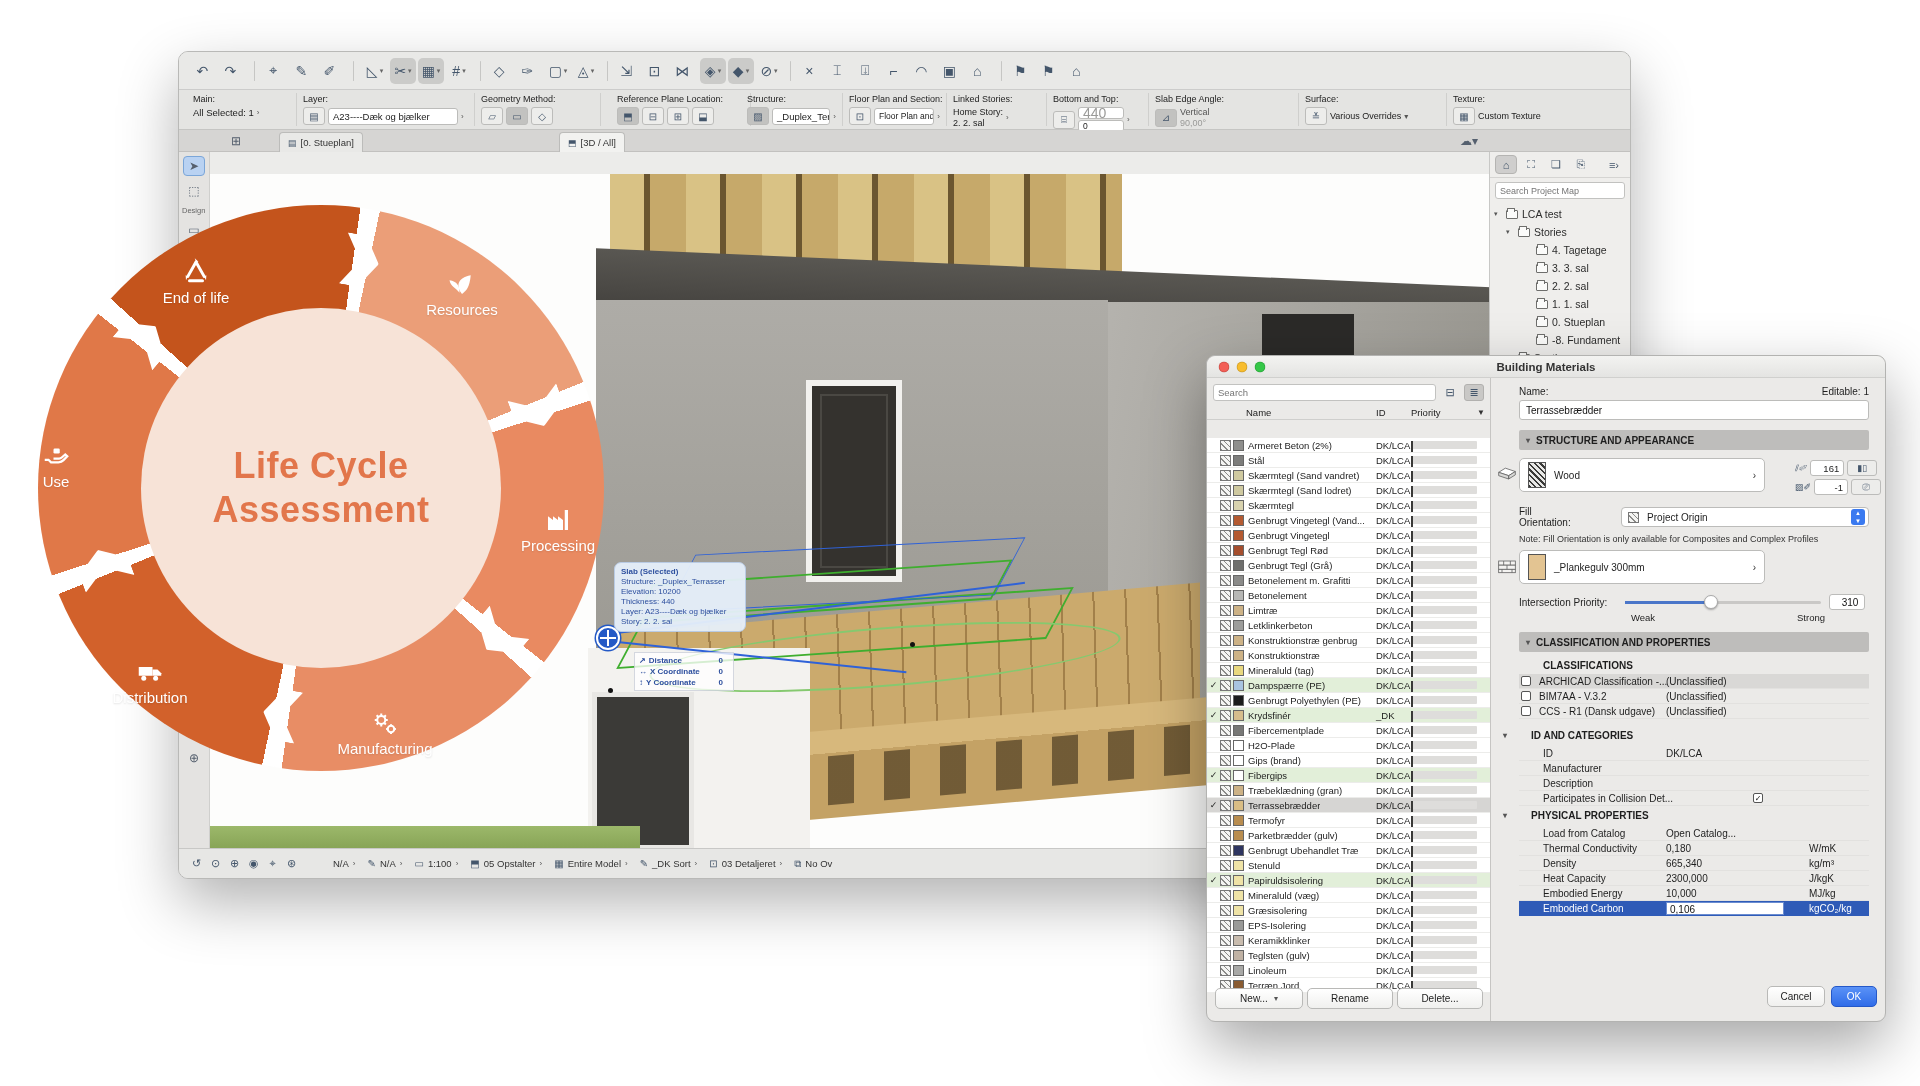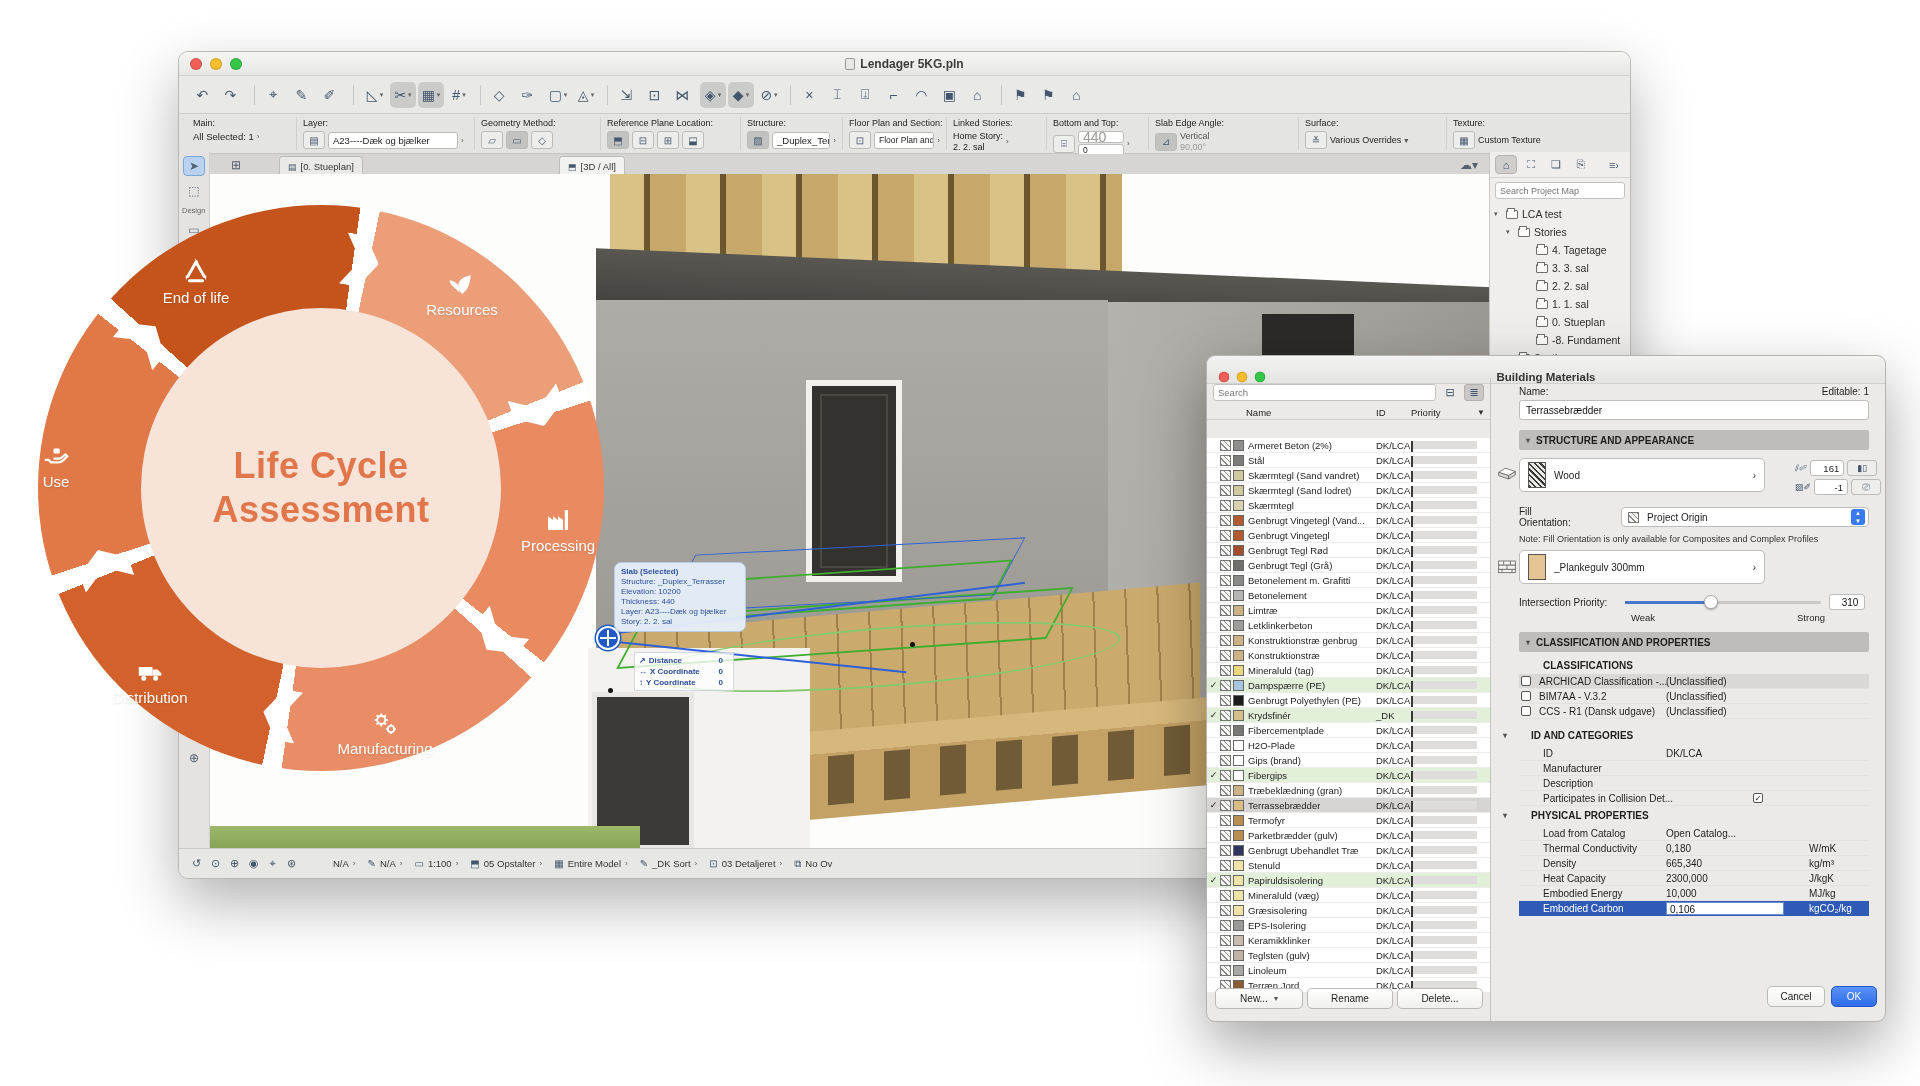--- a/index.html
+++ b/index.html
@@ -87,21 +87,21 @@
 #lca{position:absolute;left:38px;top:205px;width:566px;height:570px;z-index:40}
 .ring{position:absolute;left:0;top:0;width:566px;height:566px;border-radius:50%;background:conic-gradient(#c4541c 0 8deg,#fff 8deg 12deg,#eb9e78 12deg 68deg,#fff 68deg 72deg,#e98a61 72deg 128deg,#fff 128deg 132deg,#e88d65 132deg 188deg,#fff 188deg 192deg,#d2612b 192deg 248deg,#fff 248deg 252deg,#e07848 252deg 308deg,#fff 308deg 312deg,#c4541c 312deg 360deg)}
 .ring-chev{position:absolute;width:36px;height:52px;background:#fff;clip-path:polygon(0 0,52% 0,100% 50%,52% 100%,0 100%,48% 50%)}
 .ring-center{position:absolute;left:103px;top:103px;width:360px;height:360px;border-radius:50%;background:#f7e3d7;display:flex;flex-direction:column;align-items:center;justify-content:center}
 .lca-title{font-size:36px;font-weight:bold;color:#e2764b;line-height:44px;text-align:center;letter-spacing:.5px}
 .stage{position:absolute;width:130px;margin-left:-65px;text-align:center;color:#fff}
 .stage .slabel{font-size:15px;font-weight:500;margin-top:2px;text-shadow:0 1px 2px rgba(0,0,0,.12)}
 .stage svg{width:30px;height:30px}
 
 #dlg{position:absolute;left:1206px;top:355px;width:680px;height:667px;background:#ebeae8;border:1px solid #b3b3b1;border-radius:9px;box-shadow:0 24px 60px rgba(0,0,0,.35);z-index:60;font-size:10px;color:#1e1e1e}
-.dlg-title{height:28px;background:linear-gradient(#f3f3f1,#e4e4e2);border-bottom:1px solid #d0d0ce;border-radius:9px 9px 0 0;position:relative;display:flex;align-items:flex-end}
+.dlg-title{height:22px;background:linear-gradient(#f3f3f1,#e4e4e2);border-bottom:1px solid #d0d0ce;border-radius:9px 9px 0 0;position:relative;display:flex;align-items:center}
 .dlg-title .lights{transform:scale(.9);margin-left:9px}
 .dlg-title .t{position:absolute;left:0;right:0;text-align:center;font-size:11.5px;font-weight:bold;color:#333}
 .pane-l{position:absolute;left:0;top:22px;width:284px;bottom:0;border-right:1px solid #c6c5c3}
 .searchrow{display:flex;align-items:center;gap:4px;padding:6px 6px 4px 6px}
 .search-inp{flex:1;height:17px;background:#fff;border:1px solid #c2c2c0;border-radius:3px;font-size:9.5px;padding:0 4px;color:#333;font-family:"Liberation Sans",sans-serif}
 .sr-btn{width:20px;height:17px;display:flex;align-items:center;justify-content:center;font-size:11px;color:#44566b;border-radius:3px}
 .sr-btn.pressed{background:#c9c8c6;border:1px solid #b2b1af}
 .listhead{display:flex;align-items:center;height:15px;font-size:9.5px;color:#222;padding-left:39px;border-bottom:1px solid #cfcfcd;background:#eceბe9}
 .lh-id{position:absolute;left:169px}.lh-pr{position:absolute;left:204px}.lh-sort{position:absolute;left:270px;font-size:8px;color:#333}
 .matlist{position:absolute;left:0;top:60px;right:0;height:555px;background:#fff;overflow:hidden}
@@ -143,28 +143,20 @@
 .prow.active .pv{background:#fff;color:#111;border:1px solid #6a8cd0;height:13px;line-height:13px;padding:0 3px;min-width:118px}
 .okbtn{background:linear-gradient(#5a92f7,#2f6ce8);color:#fff;border:1px solid #2458c8}
 
 .flexr{display:flex;align-items:center}
 svg{display:block}
 </style>
 </head>
 <body>
 
 <div id="win">
-  <div class="titlebar">
-    <div class="lights">
-      <span class="light l-red"></span>
-      <span class="light l-yel"></span>
-      <span class="light l-grn"></span>
-    </div>
-    <div class="wtitle"><span class="doc-ico"></span><span>Lendager 5KG.pln</span></div>
-  </div>
 
   <div class="toolbar">
 
   <div class="tbi">
         <span>↶</span>
         <span class="caret" style="visibility: hidden;">▾</span>
       </div>
       <div class="tbi">
         <span>↷</span>
         <span class="caret" style="visibility: hidden;">▾</span>
@@ -320,21 +312,21 @@
         </div>
     </div>
     <div class="ibs" style="left:296px;width:126px">
       <div class="ib-label">Geometry Method:</div>
       <div class="ib-row">
           <span class="ib-btn">▱</span>
           <span class="ib-btn pressed">▭</span>
           <span class="ib-btn">◇</span>
         </div>
     </div>
-    <div class="ibs" style="left:422px;width:140px">
+    <div class="ibs" style="left:432px;width:140px">
       <div class="ib-label">Reference Plane Location:</div>
       <div class="ib-row">
           <span class="ib-btn pressed">⬒</span>
           <span class="ib-btn">⊟</span>
           <span class="ib-btn">⊞</span>
           <span class="ib-btn">⬓</span>
         </div>
     </div>
     <div class="ibs" style="left:562px;width:102px">
       <div class="ib-label">Structure:</div>

